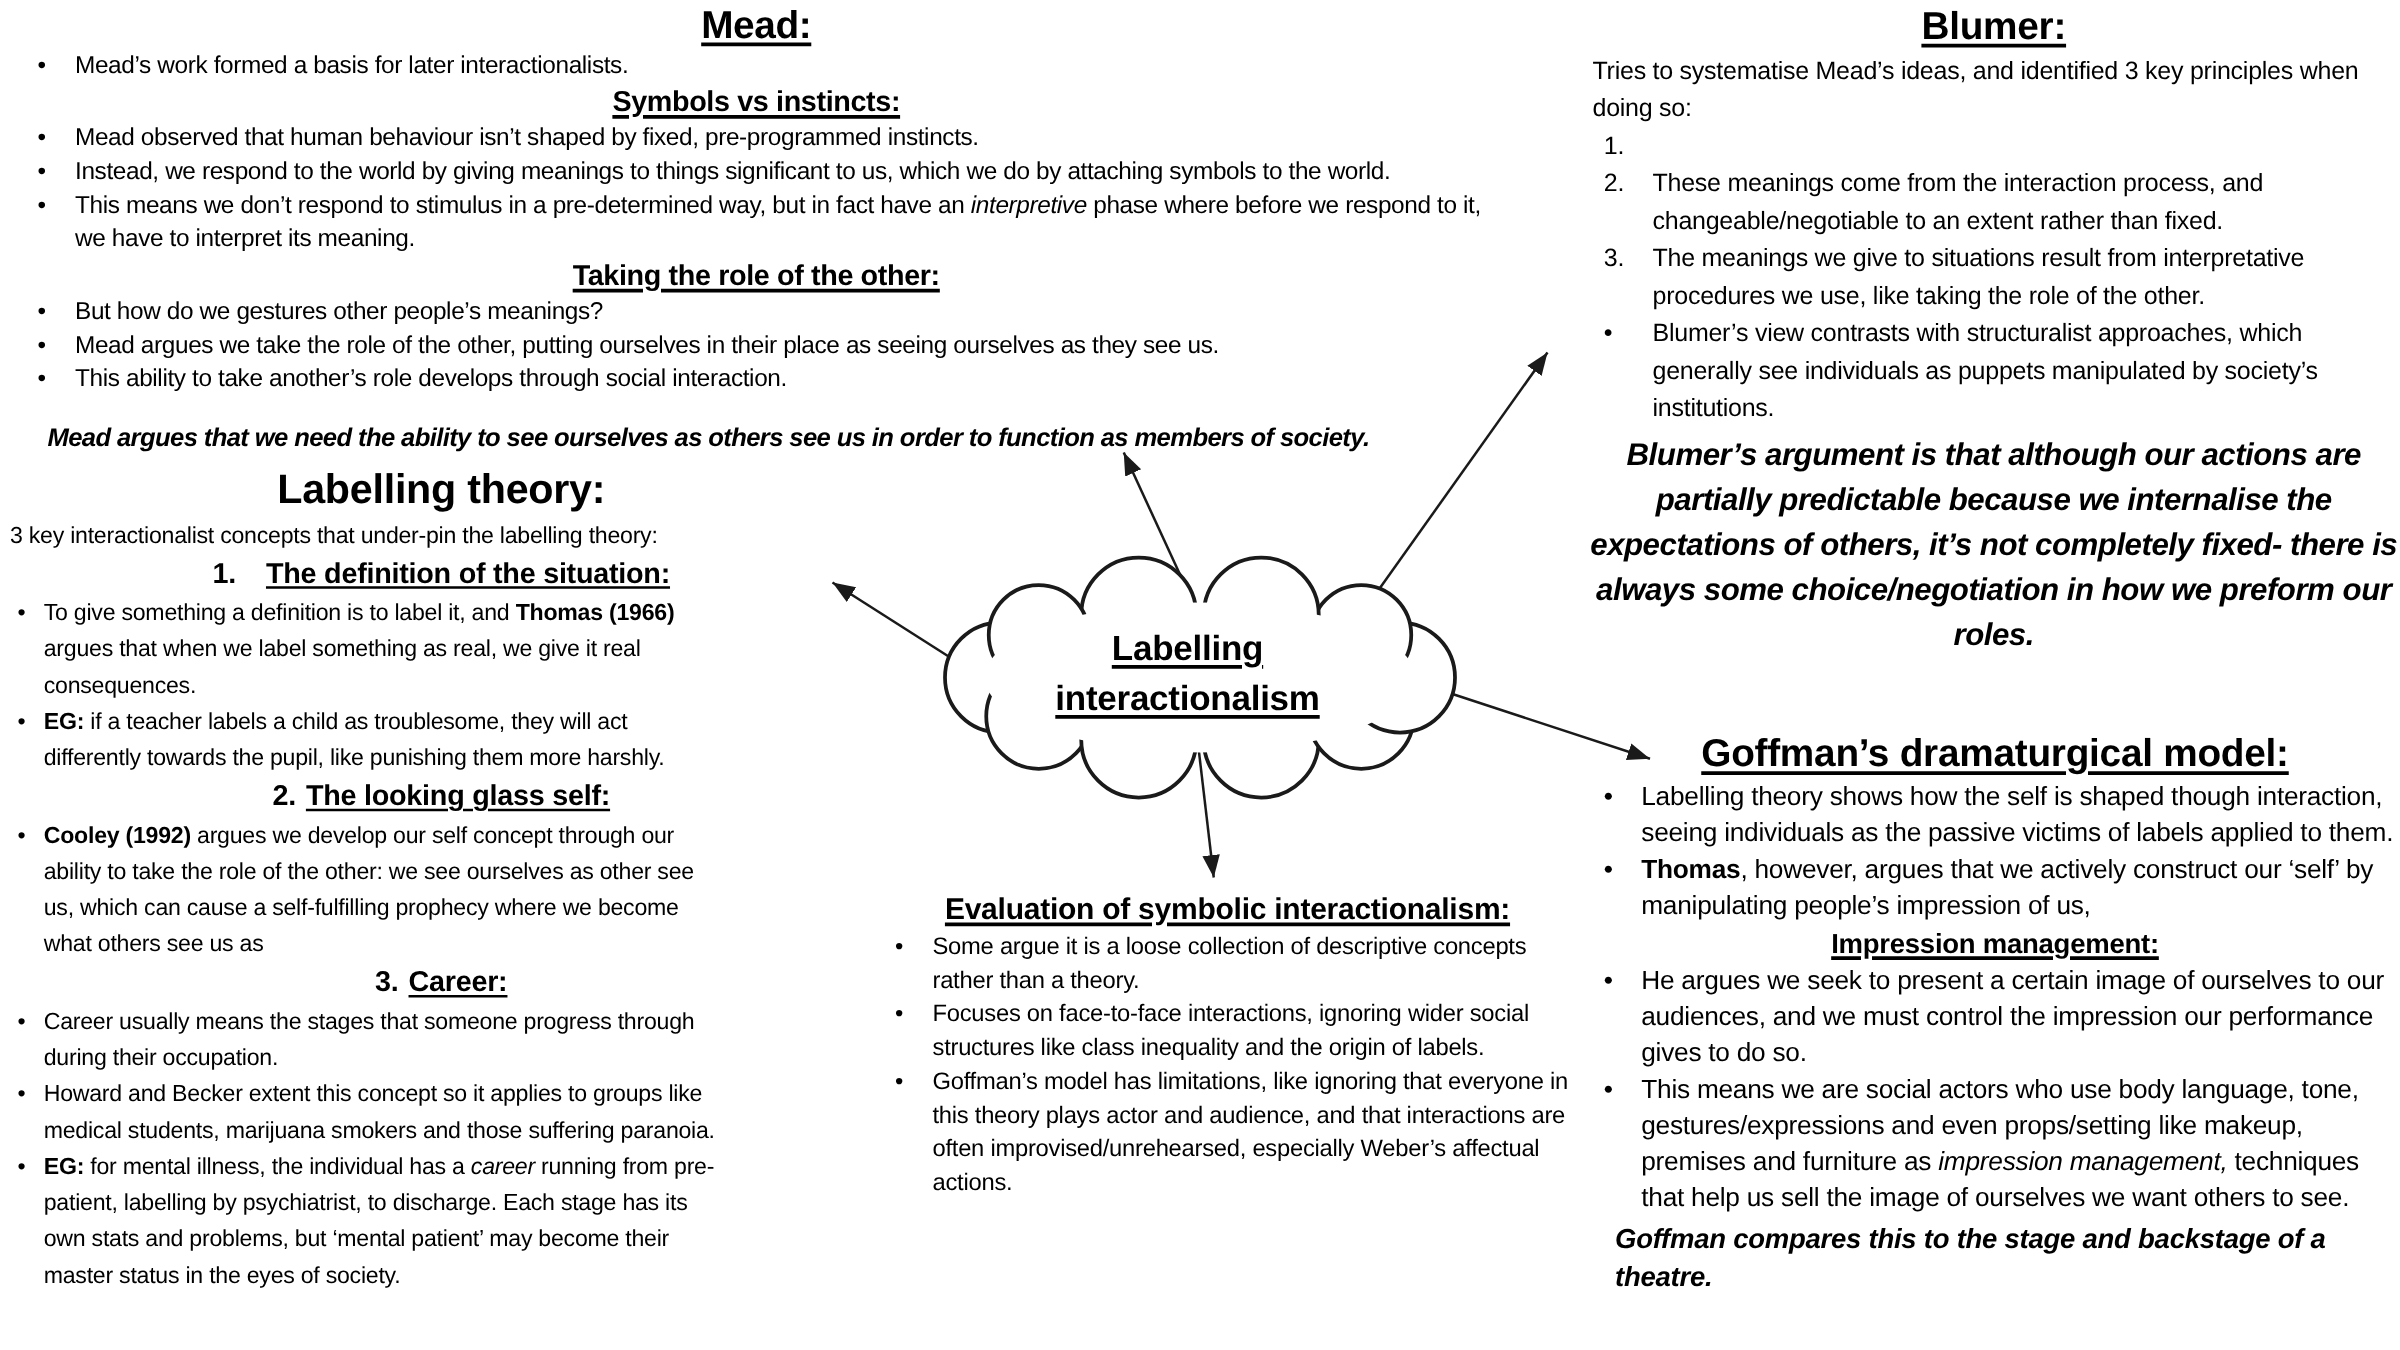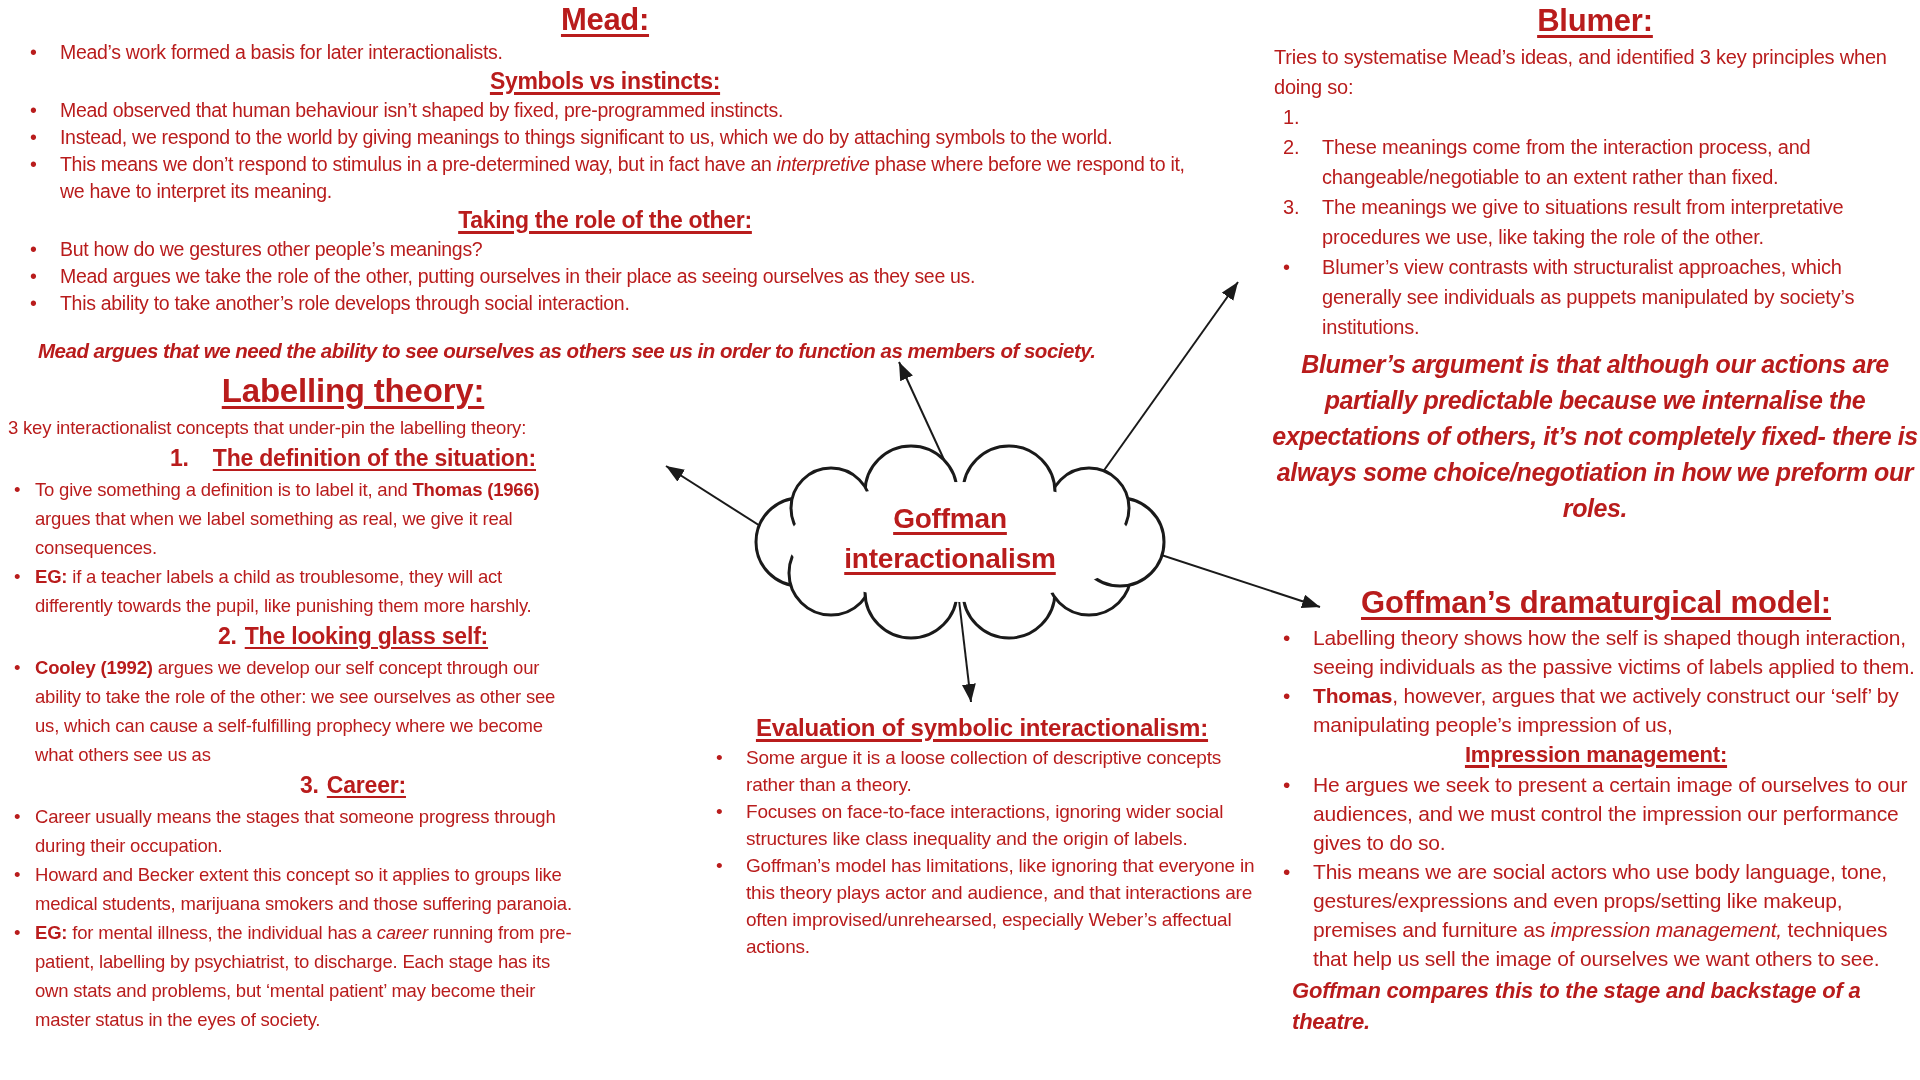--- a/index.html
+++ b/index.html
@@ -1,37 +1,37 @@
 <!DOCTYPE html>
 <html><head>
 <meta charset="utf-8">
 <style>
   html,body{margin:0;padding:0;background:#ffffff;}
   .canvas{
     position:relative;width:1920px;height:1080px;background:#fff;overflow:hidden;
-    font-family:"Liberation Sans",sans-serif;color:#b91c1c;letter-spacing:-0.2px;
+    font-family:"Liberation Sans",sans-serif;color:#000000;letter-spacing:-0.2px;
   }
   section{position:absolute;}
   .u{text-decoration:underline;text-decoration-thickness:2px;text-underline-offset:3px;}
   .h-main{font-size:31px;font-weight:bold;text-align:center;margin:0 0 6px 0;}
   .h-main span{text-decoration:underline;text-decoration-thickness:3px;text-underline-offset:4px;}
   .subhead{font-size:23px;font-weight:bold;text-align:center;margin:2px 0;}
   .subhead span{text-decoration:underline;text-decoration-thickness:2.5px;text-underline-offset:3px;}
 
   
   #mead{left:12px;top:6px;width:1186px;font-size:19.5px;line-height:27px;letter-spacing:-0.3px;}
   #mead .bul{position:relative;padding-left:48px;}
   #mead .bul::before{content:"•";position:absolute;left:18px;}
   #mead .statement{font-weight:bold;font-style:italic;font-size:20.5px;letter-spacing:-0.5px;padding-left:26px;margin-top:20px;}
 
   
   #labelling{left:8px;top:376px;width:575px;font-size:18.5px;line-height:29px;}
   #labelling .centerwide{width:690px;text-align:center;}
   #labelling .h-large{font-size:33px;font-weight:bold;margin:0 0 8px 0;}
-  #labelling .h-large span{text-decoration:underline;text-decoration-thickness:3px;text-underline-offset:4px;}
+  #labelling .h-large span{text-decoration-thickness:3px;text-underline-offset:4px;}
   #labelling .numhead{font-size:23px;font-weight:bold;margin:2px 0;}
   #labelling .numhead .gap-wide{display:inline-block;width:24px;}
   #labelling .numhead .gap{display:inline-block;width:8px;}
   #labelling .bul{position:relative;padding-left:27px;}
   #labelling .bul::before{content:"•";position:absolute;left:6px;}
 
   
   .cloud-label{position:absolute;left:795px;top:499px;width:310px;text-align:center;
     font-size:28px;font-weight:bold;line-height:40px;}
   .cloud-label div{text-decoration:underline;text-decoration-thickness:2.5px;text-underline-offset:4px;}
@@ -116,21 +116,21 @@
     <div class="bul"><b>EG:</b><span> if a teacher labels a child as troublesome, they will act differently towards the pupil, like punishing them more harshly.</span></div>
     <div class="numhead centerwide"><span>2.</span><span class="gap"></span><span class="u">The looking glass self:</span></div>
     <div class="bul"><b>Cooley (1992)</b><span> argues we develop our self concept through our ability to take the role of the other: we see ourselves as other see us, which can cause a self-fulfilling prophecy where we become what others see us as</span></div>
     <div class="numhead centerwide"><span>3.</span><span class="gap"></span><span class="u">Career:</span></div>
     <div class="bul"><span>Career usually means the stages that someone progress through during their occupation.</span></div>
     <div class="bul"><span>Howard and Becker extent this concept so it applies to groups like medical students, marijuana smokers and those suffering paranoia.</span></div>
     <div class="bul"><b>EG:</b><span> for mental illness, the individual has a </span><i>career</i><span> running from pre-patient, labelling by psychiatrist, to discharge. Each stage has its own stats and problems, but ‘mental patient’ may become their master status in the eyes of society.</span></div>
   </section>
 
   <div class="cloud-label">
-    <div>Goffman</div>
+    <div>Labelling</div>
     <div>interactionalism</div>
   </div>
 
   <section id="blumer">
     <div class="h-main"><span>Blumer:</span></div>
     <div class="intro">Tries to systematise Mead’s ideas, and identified 3 key principles when doing so:</div>
     <div class="nrow">
         <span class="n">1.</span>
       </div>
     <div class="nrow">

